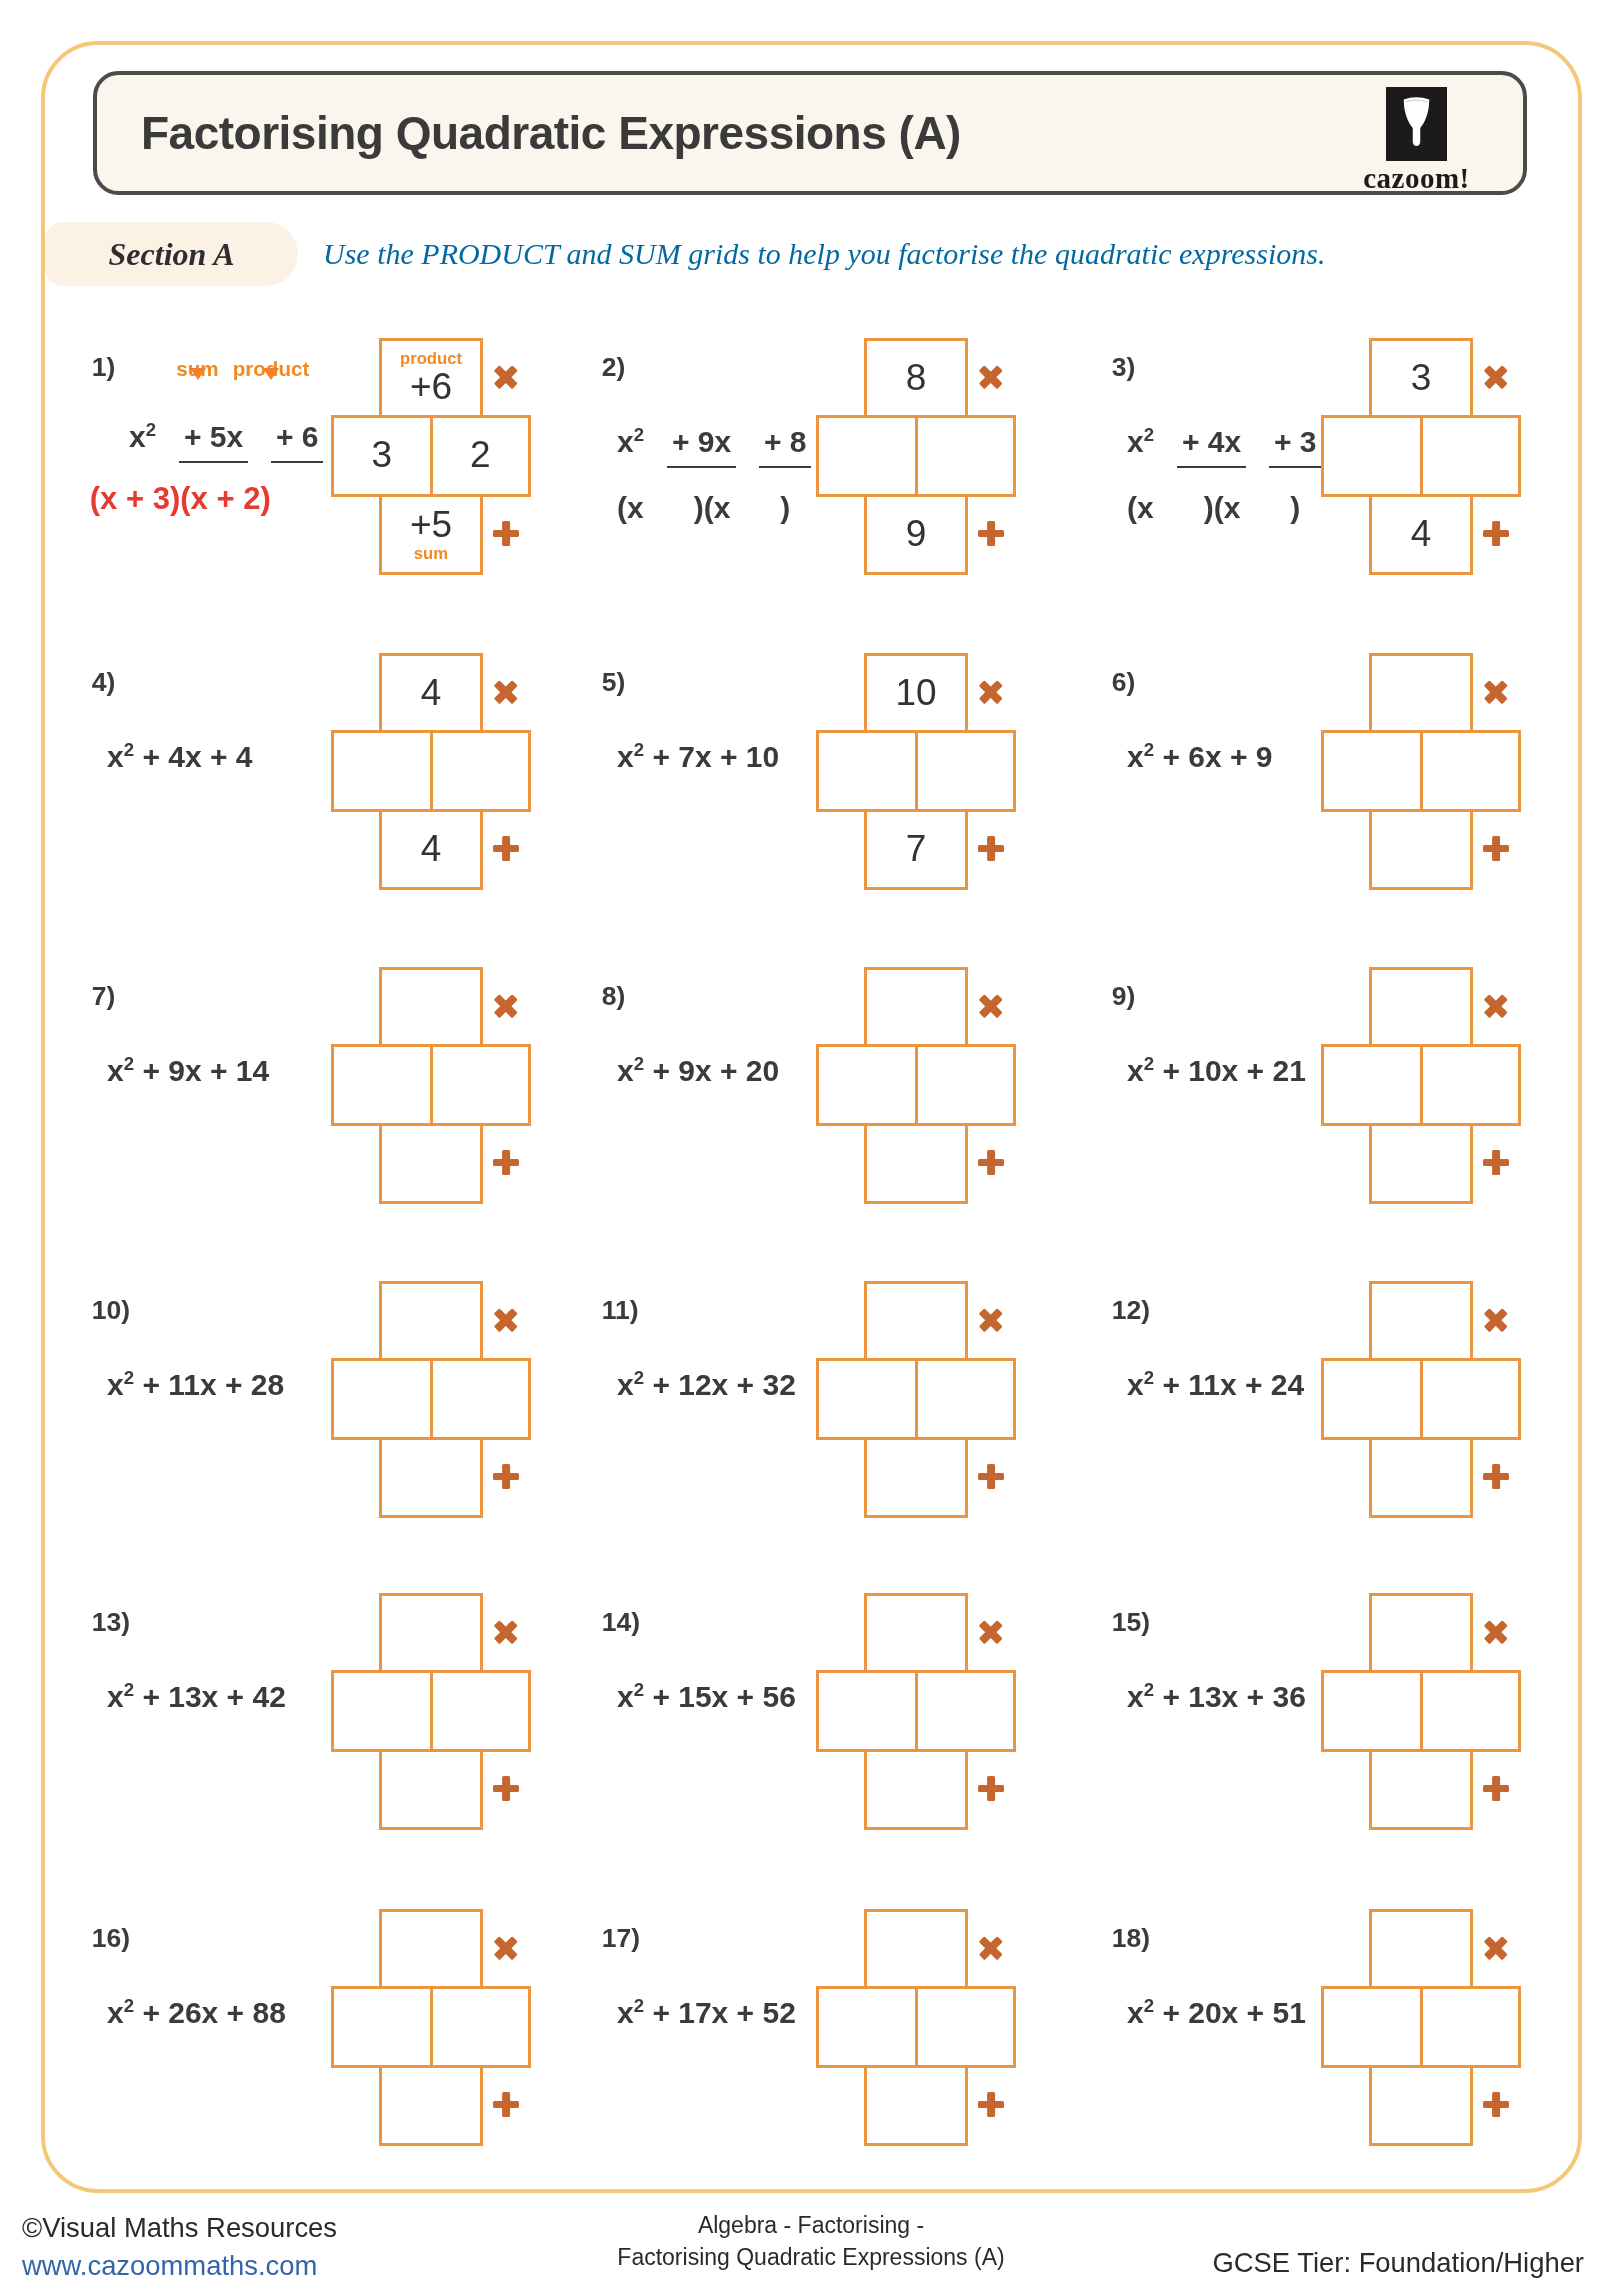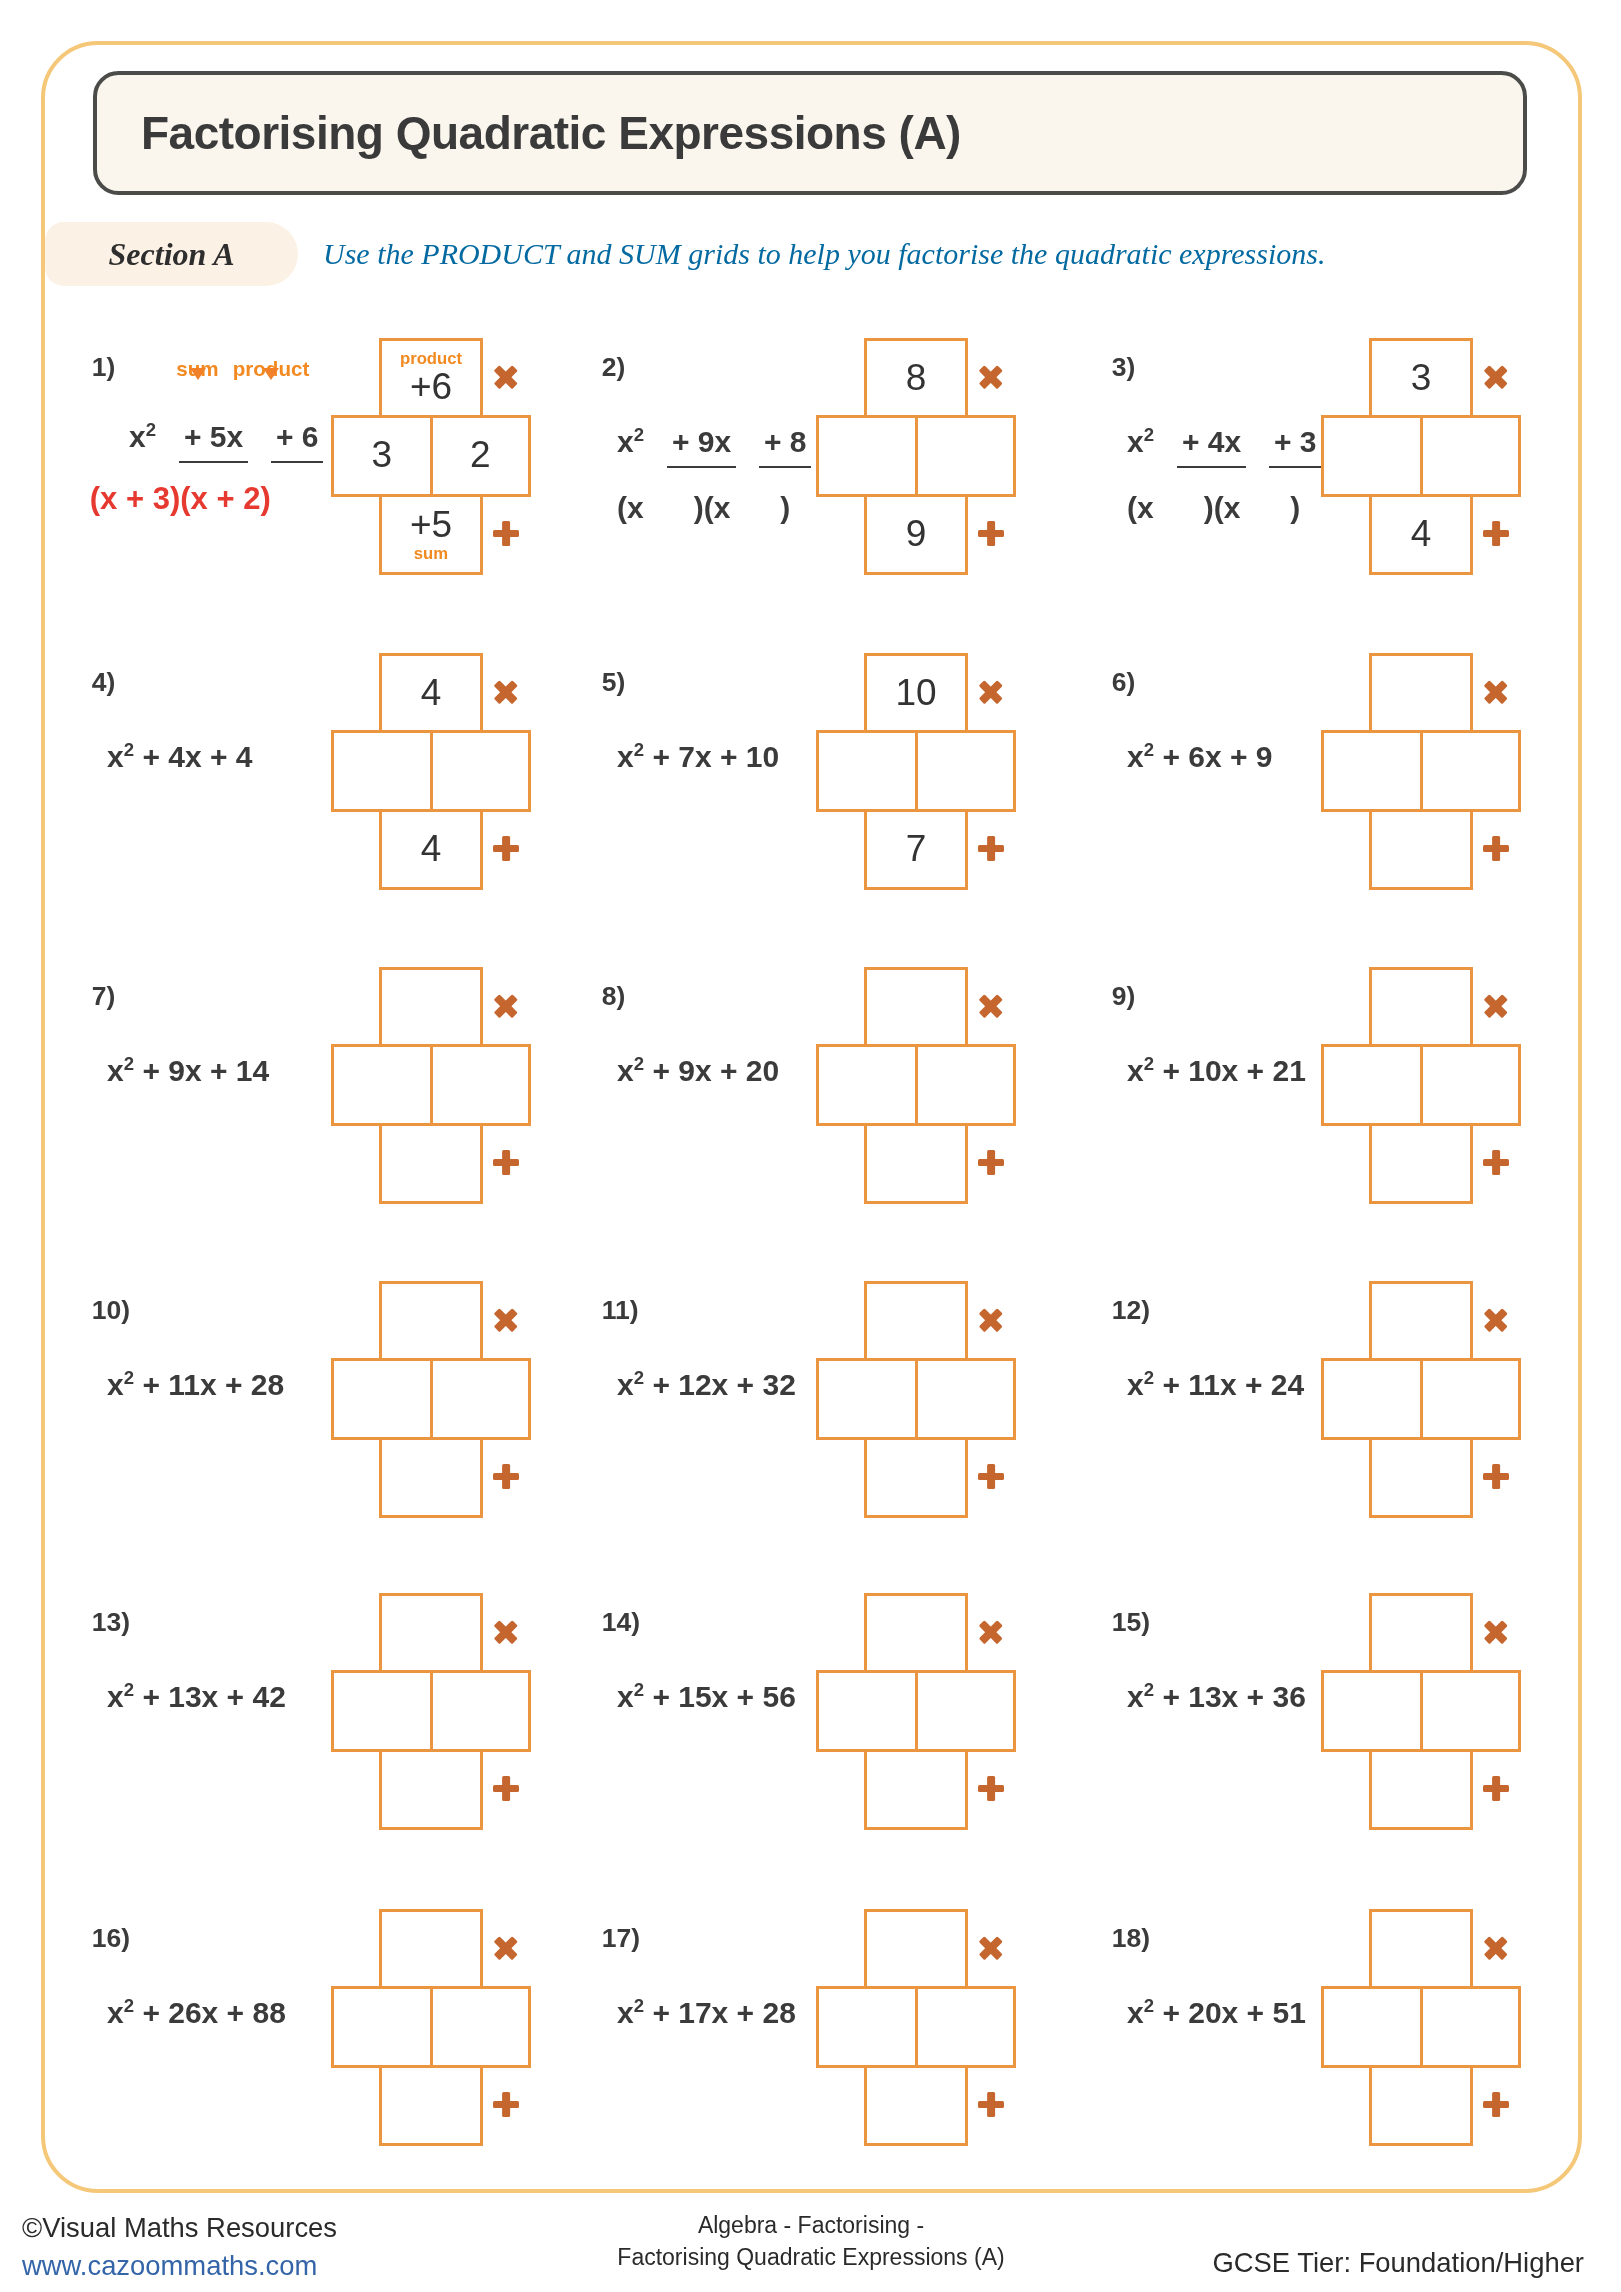--- a/index.html
+++ b/index.html
@@ -81,20 +81,29 @@
     font-size:23px; color:#2a2a2a; line-height:1.4; }
   .footer-right { position:absolute; right:37px; top:2247px; font-size:27.4px; color:#2a2a2a; }
 </style>
 </head>
 <body>
 
 <div class="page-frame"></div>
 
 <div class="header-box">
   <div class="title">Factorising Quadratic Expressions (A)</div>
+  <div class="logo">
+    <div class="logo-square">
+      <svg width="45" height="59" viewBox="0 0 60 76">
+        <path d="M13 6 Q30 0 47 6 C47 24 41 37 35 44 L35 62 C35 70 25 70 25 62 L25 44 C19 37 13 24 13 6 Z" fill="#ffffff"></path>
+        <path d="M16 9 Q30 5 44 9" stroke="#d8d8d8" stroke-width="2" fill="none"></path>
+      </svg>
+    </div>
+    <div class="logo-text">cazoom!</div>
+  </div>
 </div>
 
 <div class="section-box">
   <span class="section-label">Section A</span>
 </div>
 <div class="instruction">Use the PRODUCT and SUM grids to help you factorise the quadratic expressions.</div>
 
 <div class="cell" style="left:78px; top:326px;">
   <div class="num">1)</div>
   <div class="ann ann-sum">
@@ -471,21 +480,21 @@
     <div class="box box-bot">
         <span class="val"></span>
       </div>
     <span class="sym symx"></span>
     <span class="sym symp"></span>
   </div>
 </div>
 
 <div class="cell" style="left:588px; top:1897px;">
   <div class="num">17)</div>
-  <div class="expr"><span>x</span><sup>2</sup> <span>+ 17x + 28</span></div>
+  <div class="expr"><span>x</span><sup>2</sup> <span>+ 17x + 52</span></div>
   <div class="cross cx2">
     <div class="box box-top">
         <span class="val"></span>
       </div>
     <div class="box box-mid">
       <div class="half half-left">
           <span class="val"></span>
         </div>
       <div class="half">
           <span class="val"></span>

